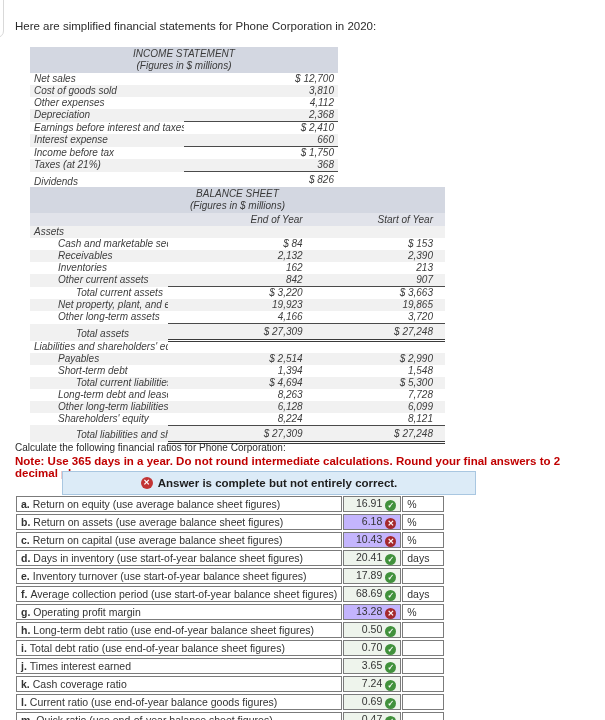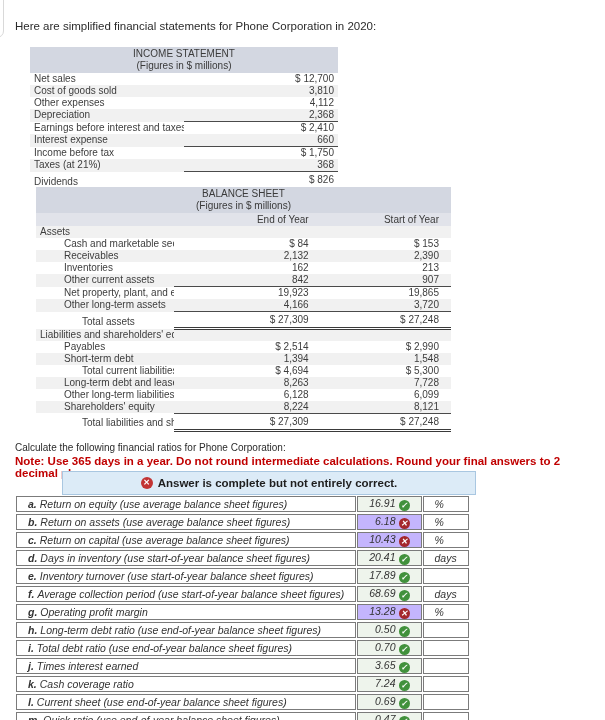--- a/index.html
+++ b/index.html
@@ -12,34 +12,34 @@
 
   
   .card-fragment {
     position:absolute; left:-9px; top:-10px; width:13px; height:48px;
     border:1px solid #d9d9d9; border-radius:0 0 7px 0; background:#fff;
   }
 
   .intro { position:absolute; left:15px; top:20px; font-size:11.5px; color:#2b2b2b;text-align:right; }
 
   
-  table.fin { border-collapse:collapse; font-size:10px; color:#3d3d3d; table-layout:fixed; }
+  table.fin { border-collapse:collapse; font-size:10px; color:#3d3d3d; table-layout:fixed;font-style:italic; }
   table.fin td, table.fin th { padding:0 4px; height:12px; line-height:12px; white-space:nowrap; font-weight:normal; overflow:hidden; }
   .band { background:#d3d7e1; text-align:center; padding:1px 0 2px 0 !important; height:auto !important; line-height:11px !important; color:#3a3a3a; }
   .band div { line-height:11.5px; }
   table.fin tbody tr:nth-child(even) td { background:#f1f1f1; }
   td.val { text-align:right; }
   .u  { border-bottom:1px solid #4a4a4a; }
   .u2 { border-bottom:3px double #3a3a3a; }
   tr.gap-top td { height:15px; line-height:15px; vertical-align:bottom; }
 
   .income { position:absolute; left:30px; top:47px; width:308px; }
   .income td.val { width:74px; }
 
-  .balance { position:absolute; left:36px; top:187px; width:415px; }
+  .balance { position:absolute; left:30px; top:187px; width:415px; }
   .balance td.vend { width:82px; }
   .balance td.vstart { width:96px; padding-right:12px; }
   .balance tr.colhead td { background:#e1e3ea !important; text-align:right; height:13px; line-height:13px; color:#3a3a3a; }
   .balance td.ind1 { padding-left:28px; }
   .balance td.ind2 { padding-left:46px; }
 
   
   .instruction { position:absolute; left:15px; top:442px; font-size:10px; color:#2b2b2b; }
   .note { position:absolute; left:15px; top:455px; font-size:11.5px; font-weight:bold; color:#c00000; }
 
@@ -55,21 +55,21 @@
     color:#fff; font-size:8px; line-height:12px; text-align:center; font-weight:bold;
   }
   .red-circle { background:#c23434; }
 
   
   table.answers {
     position:absolute; left:15px; top:494px;
     border-collapse:separate; border-spacing:1px 2px;
     font-size:10.5px; color:#333;
   }
-  table.answers td { border:1px solid #7b7b7b; background:#fff; height:13px; line-height:13px; padding:0 11px; white-space:nowrap;font-style:italic; }
+  table.answers td { border:1px solid #7b7b7b; background:#fff; height:13px; line-height:13px; padding:0 4px; white-space:nowrap; }
   td.lbl { width:303px; }
   td.lbl b { font-weight:bold; margin-right:3px; }
   td.rval { width:58px; text-align:right; }
   td.rval .icon-wrap { margin-left:3px; }
   td.unit { width:42px; border:1px solid transparent; background:transparent; }
   td.unit.has-unit { border:1px solid #7b7b7b; background:#fff; }
   tr.correct td.rval { background:#eef4ec; }
   tr.incorrect td.rval { background:#c4b5fd; }
   .cell-icon {
     display:inline-block; width:11px; height:11px; border-radius:50%;
@@ -185,20 +185,25 @@
         <td class="val vend">162</td>
         <td class="val vstart">213</td>
       </tr>
 
       <tr>
         <td class="ind1">Other current assets</td>
         <td class="val vend u">842</td>
         <td class="val vstart u">907</td>
       </tr>
 
+      <tr>
+        <td class="ind2">Total current assets</td>
+        <td class="val vend">$ 3,220</td>
+        <td class="val vstart">$ 3,663</td>
+      </tr>
 
       <tr>
         <td class="ind1">Net property, plant, and equipment</td>
         <td class="val vend">19,923</td>
         <td class="val vstart">19,865</td>
       </tr>
 
       <tr>
         <td class="ind1">Other long-term assets</td>
         <td class="val vend u">4,166</td>
@@ -334,21 +339,21 @@
         <td class="unit"></td>
       </tr>
 
       <tr class="correct">
         <td class="lbl"><b>k.</b><span>Cash coverage ratio</span></td>
         <td class="rval"><span>7.24</span><span class="icon-wrap"><span class="cell-icon ok check-circle-icon">✓</span></span></td>
         <td class="unit"></td>
       </tr>
 
       <tr class="correct">
-        <td class="lbl"><b>l.</b><span>Current sheet (use end-of-year balance sheet figures)</span></td>
+        <td class="lbl"><b>l.</b><span>Current ratio (use end-of-year balance goods figures)</span></td>
         <td class="rval"><span>0.69</span><span class="icon-wrap"><span class="cell-icon ok check-circle-icon">✓</span></span></td>
         <td class="unit"></td>
       </tr>
 
       <tr class="correct">
         <td class="lbl"><b>m.</b><span>Quick ratio (use end-of-year balance sheet figures)</span></td>
         <td class="rval"><span>0.47</span><span class="icon-wrap"><span class="cell-icon ok check-circle-icon">✓</span></span></td>
         <td class="unit"></td>
       </tr>
 

